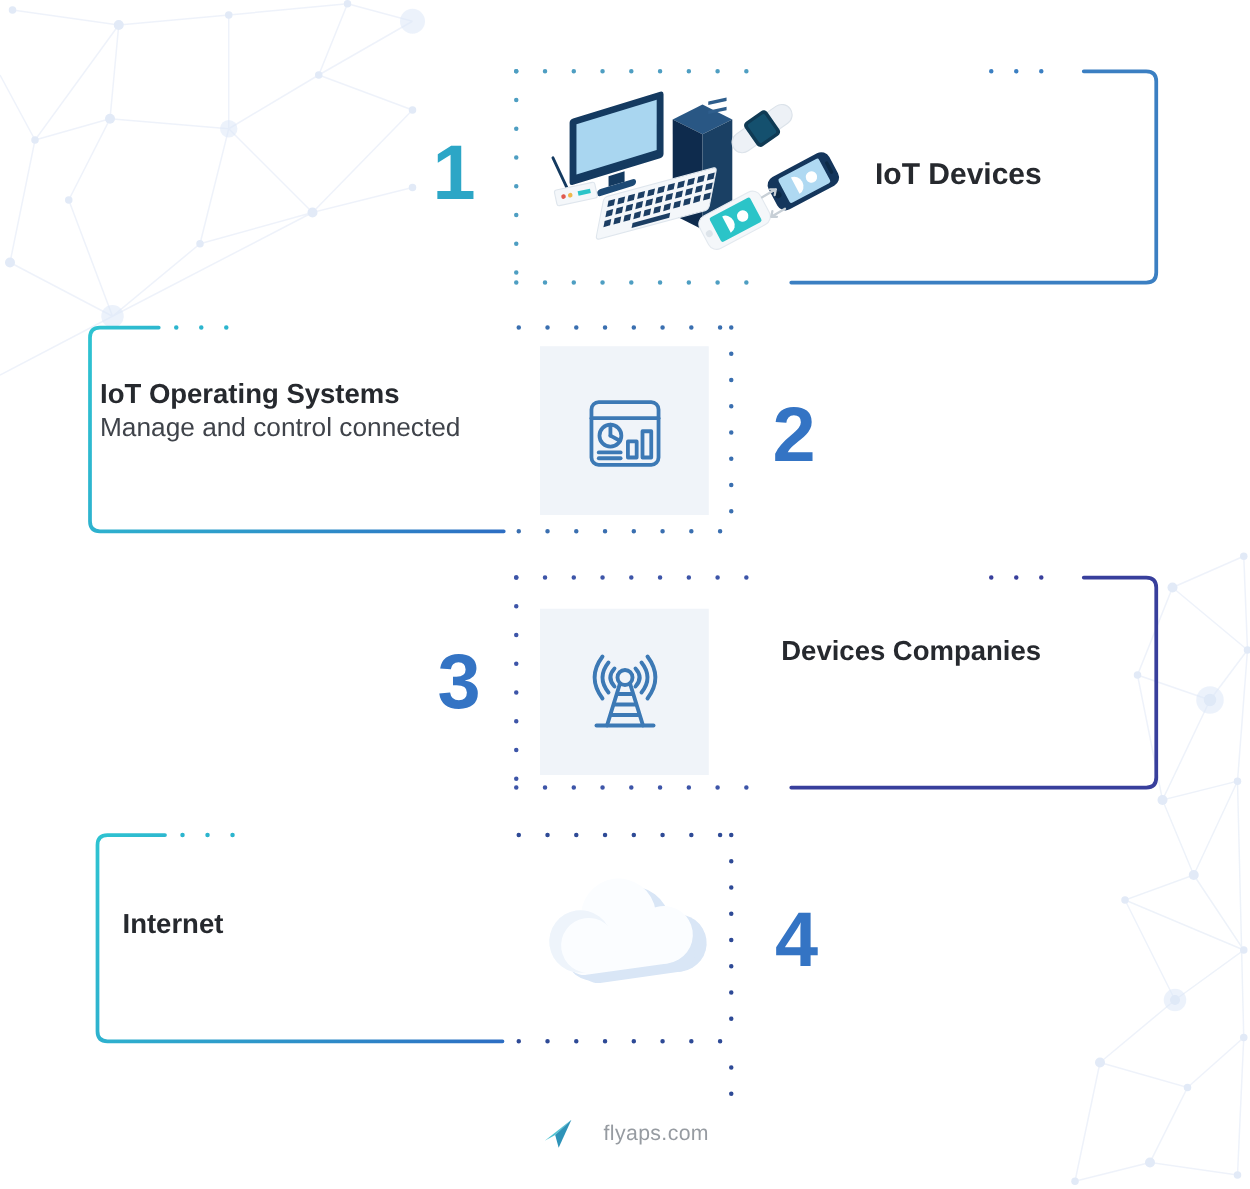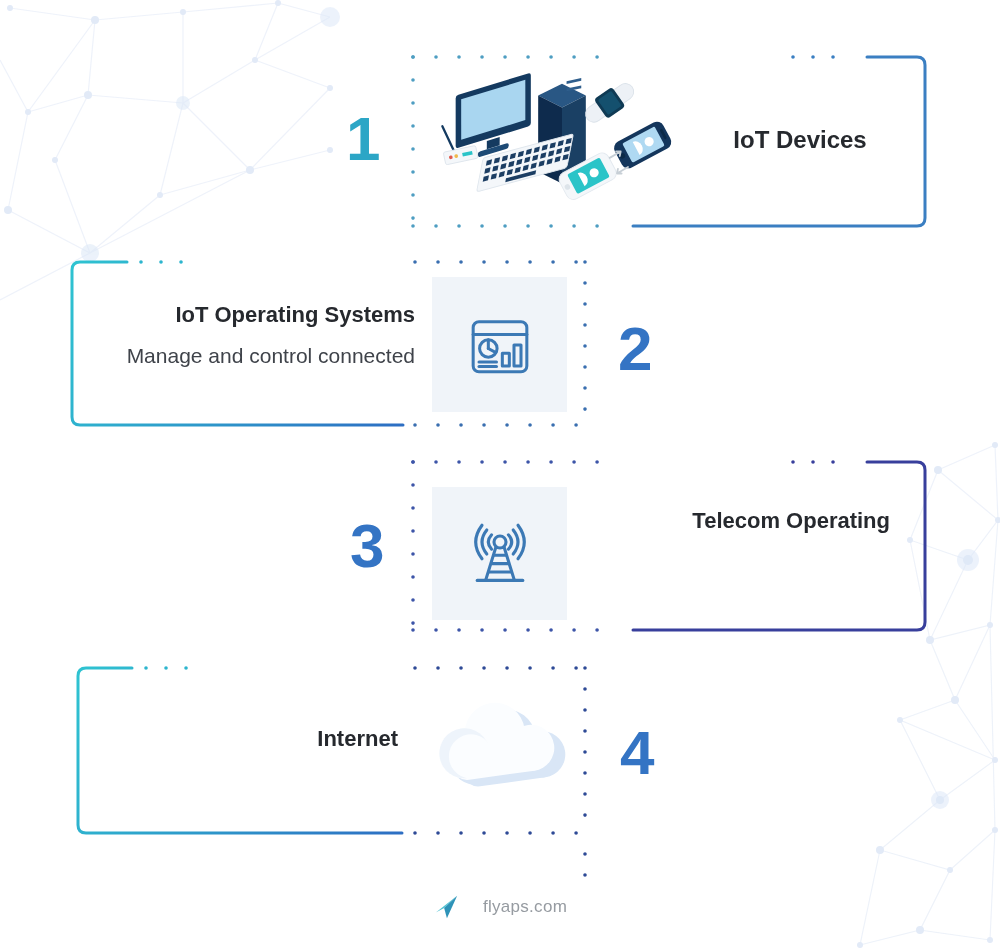--- a/index.html
+++ b/index.html
@@ -7,24 +7,24 @@
           font-family:"Liberation Sans","DejaVu Sans",sans-serif;}
   .abs{position:absolute;}
   svg{display:block;}
 
   
   .num{position:absolute;font-weight:bold;font-size:62px;line-height:1;letter-spacing:-1px;}
   .num-teal{color:#2CA6C6;}
   .num-blue{color:#3474C4;}
 
   
-  .tblock{position:absolute;text-align:right;color:#3F434A;}
+  .tblock{position:absolute;text-align:left;color:#3F434A;}
   .tblock .title{font-weight:bold;font-size:22px;color:#26292E;line-height:29px;display:block;}
-  .tblock .line{font-size:21px;line-height:28px;display:block;margin-top:13px;}
-  .s1-label{position:absolute;left:700px;top:126px;width:200px;text-align:center;
+  .tblock .line{font-size:21px;line-height:28px;display:block;}
+  .s1-label{position:absolute;left:700px;top:126px;width:200px;text-align:left;
             font-weight:bold;font-size:24px;color:#26292E;}
 
   
   .iconbox{position:absolute;width:135px;background:#F0F4F9;display:flex;
            align-items:center;justify-content:center;}
 
   
   .footer{position:absolute;left:0;top:894px;width:1000px;display:flex;
           align-items:center;justify-content:center;gap:24px;}
   .brand{font-size:17px;color:#969BA1;letter-spacing:.3px;}
@@ -264,21 +264,21 @@
       <path class="ic" d="M23,14 Q17.5,20 23,26"></path>
       <path class="ic" d="M19,10 Q11,20 19,30"></path>
       <path class="ic" d="M15,6 Q4.5,20 15,34"></path>
       <path class="ic" d="M37,14 Q42.5,20 37,26"></path>
       <path class="ic" d="M41,10 Q49,20 41,30"></path>
       <path class="ic" d="M45,6 Q55.5,20 45,34"></path>
     </svg>
   </div>
 
   <div class="tblock" style="left:625px;top:506px;width:265px">
-    <span class="title">Telecom Operating</span>
+    <span class="title">Devices Companies</span>
   </div>
 
   <svg class="abs" style="left:70px;top:660px" width="525" height="225">
     <defs>
       <linearGradient id="grad4" gradientUnits="userSpaceOnUse" x1="8" y1="8" x2="332" y2="173">
         <stop offset="0" stop-color="#2EC3D1"></stop>
           <stop offset="1" stop-color="#2D6EC3"></stop>
       </linearGradient>
     </defs>
     <path class="solid" stroke="url(#grad4)" d="M62,8 H16 Q8,8 8,16 V165 Q8,173 16,173 H332"></path>

